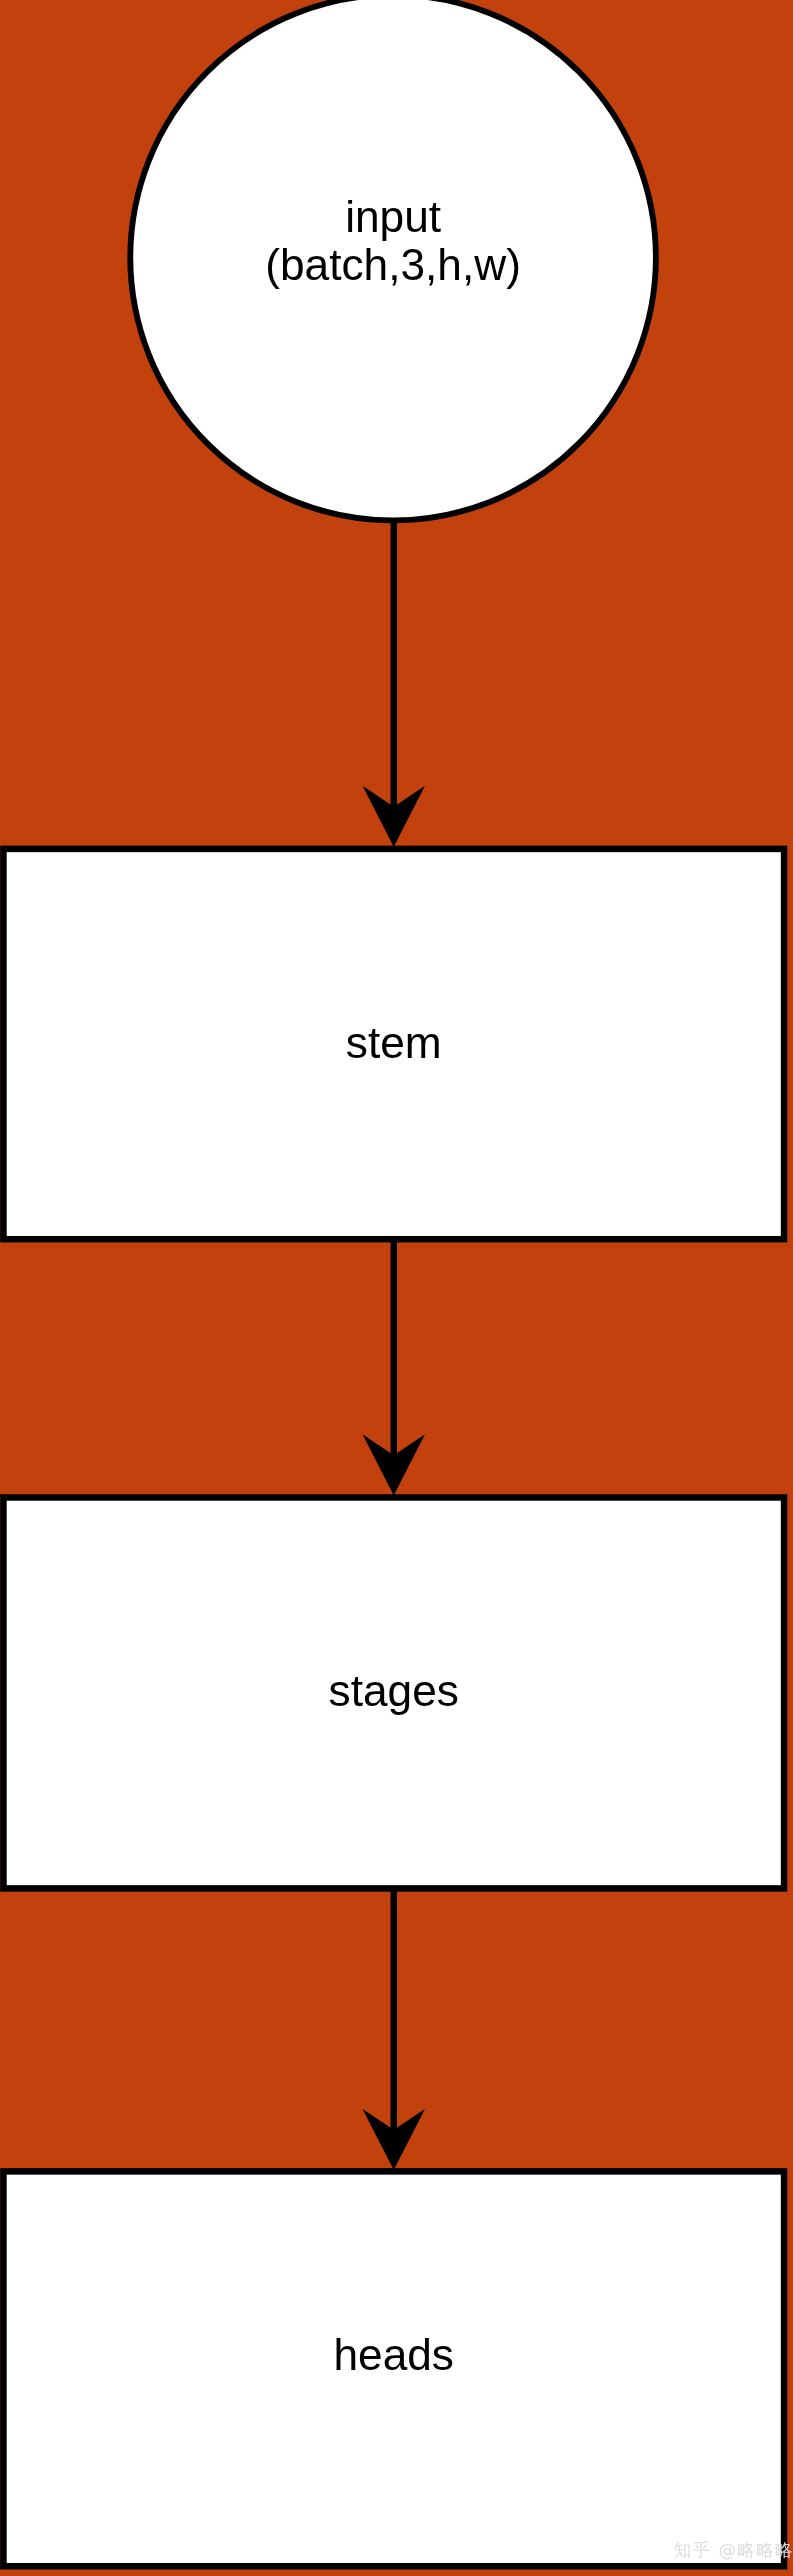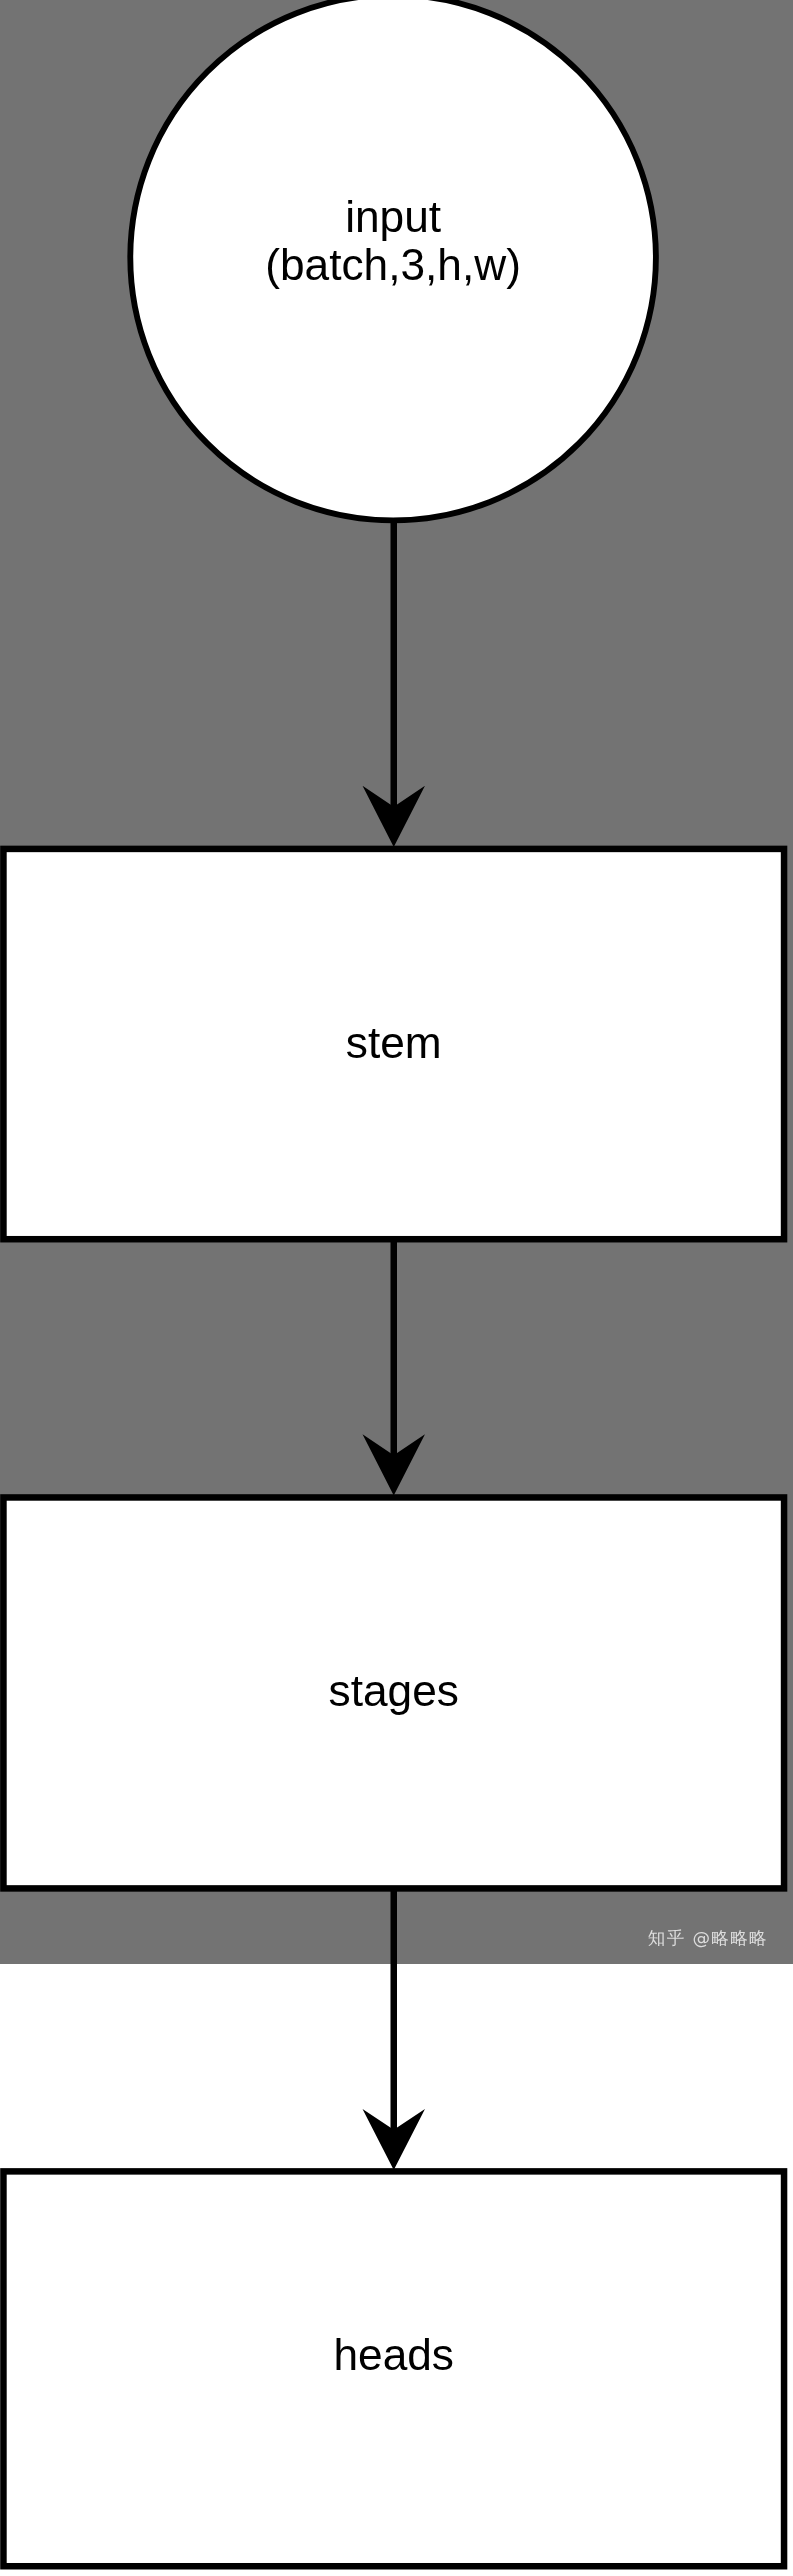--- a/index.html
+++ b/index.html
@@ -9,40 +9,40 @@
   }
   body {
     width: 794px;
     height: 2576px;
     overflow: hidden;
     font-family: "Liberation Sans", sans-serif;
   }
   #canvas {
     position: relative;
     width: 794px;
-    height: 1964px;
-    background: #737373;
+    height: 2576px;
+    background: #c2410c;
   }
   #flow-svg {
     position: absolute;
     top: 0;
     left: 0;
     width: 794px;
     height: 2576px;
     display: block;
   }
   .node-text {
     font-family: "Liberation Sans", sans-serif;
     fill: #000000;
     text-anchor: middle;
     dominant-baseline: middle;
   }
   .watermark {
     position: absolute;
-    right: 26px;
+    right: 0;
     bottom: 14.3px;
     font-family: "DejaVu Sans", sans-serif;
     font-size: 17.6px;
     letter-spacing: 1.3px;
     color: #dcdcdc;
     white-space: nowrap;
     user-select: none;
   }
 </style>
 </head>

